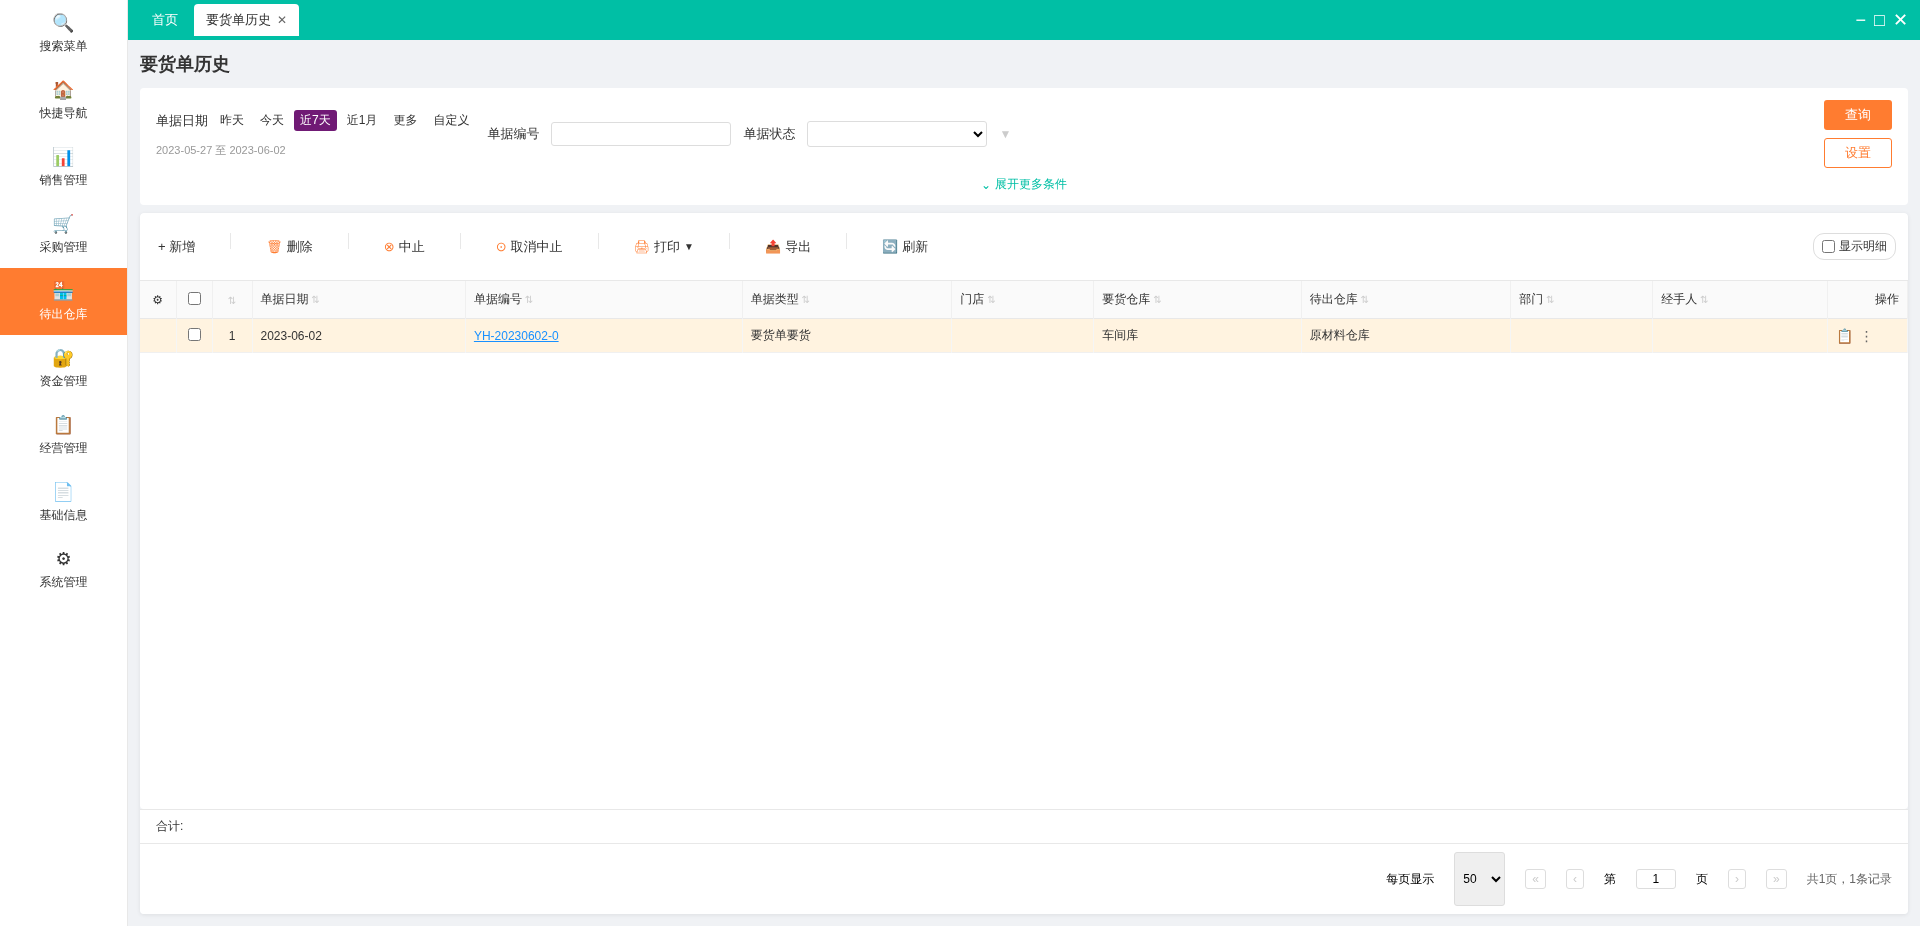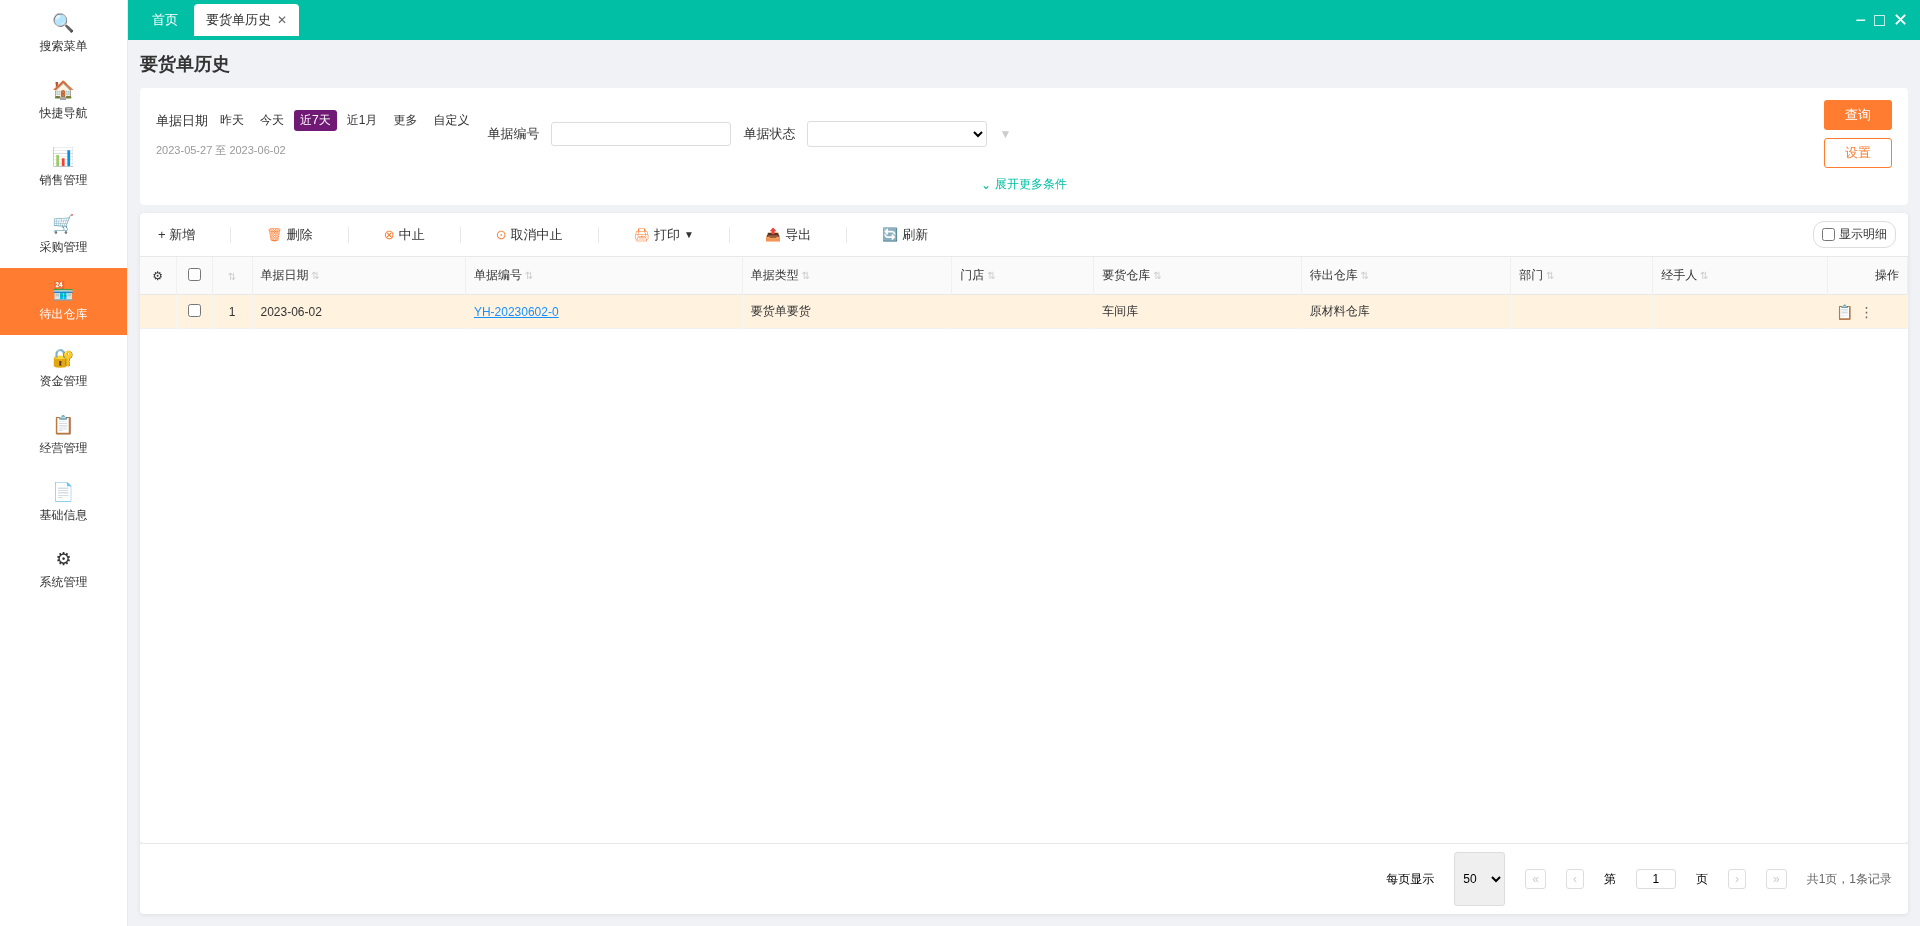--- a/index.html
+++ b/index.html
@@ -193,23 +193,22 @@
       font-size: 12px;
       display: flex;
       align-items: center;
       gap: 4px;
     }
 
     
     .toolbar {
       background: #fff;
       border-radius: 4px 4px 0 0;
-      padding: 8px 12px;
-      display: flex;
-      align-items: center;
+      padding: 20px 12px;
+      display: flex;
       gap: 29px;
       border-bottom: 1px solid #e8e8e8;
       flex-shrink: 0;
     }
     .toolbar-btn {
       display: flex;
       align-items: center;
       gap: 4px;
       background: none;
       border: none;
@@ -534,20 +533,23 @@
                 <div class="op-btns">
                   <button class="op-btn" title="编辑">📋</button>
                   <button class="op-btn" title="更多">⋮</button>
                 </div>
               </td>
             </tr>
           </tbody>
         </table>
       </div>
 
+      <div class="table-footer">
+        <span>合计:</span>
+      </div>
 
       <div class="pagination">
         <span>每页显示</span>
         <select class="page-size-select">
           <option value="50">50</option>
           <option value="100">100</option>
         </select>
         <button class="page-nav-btn" disabled="">«</button>
         <button class="page-nav-btn" disabled="">‹</button>
         <span>第</span>

